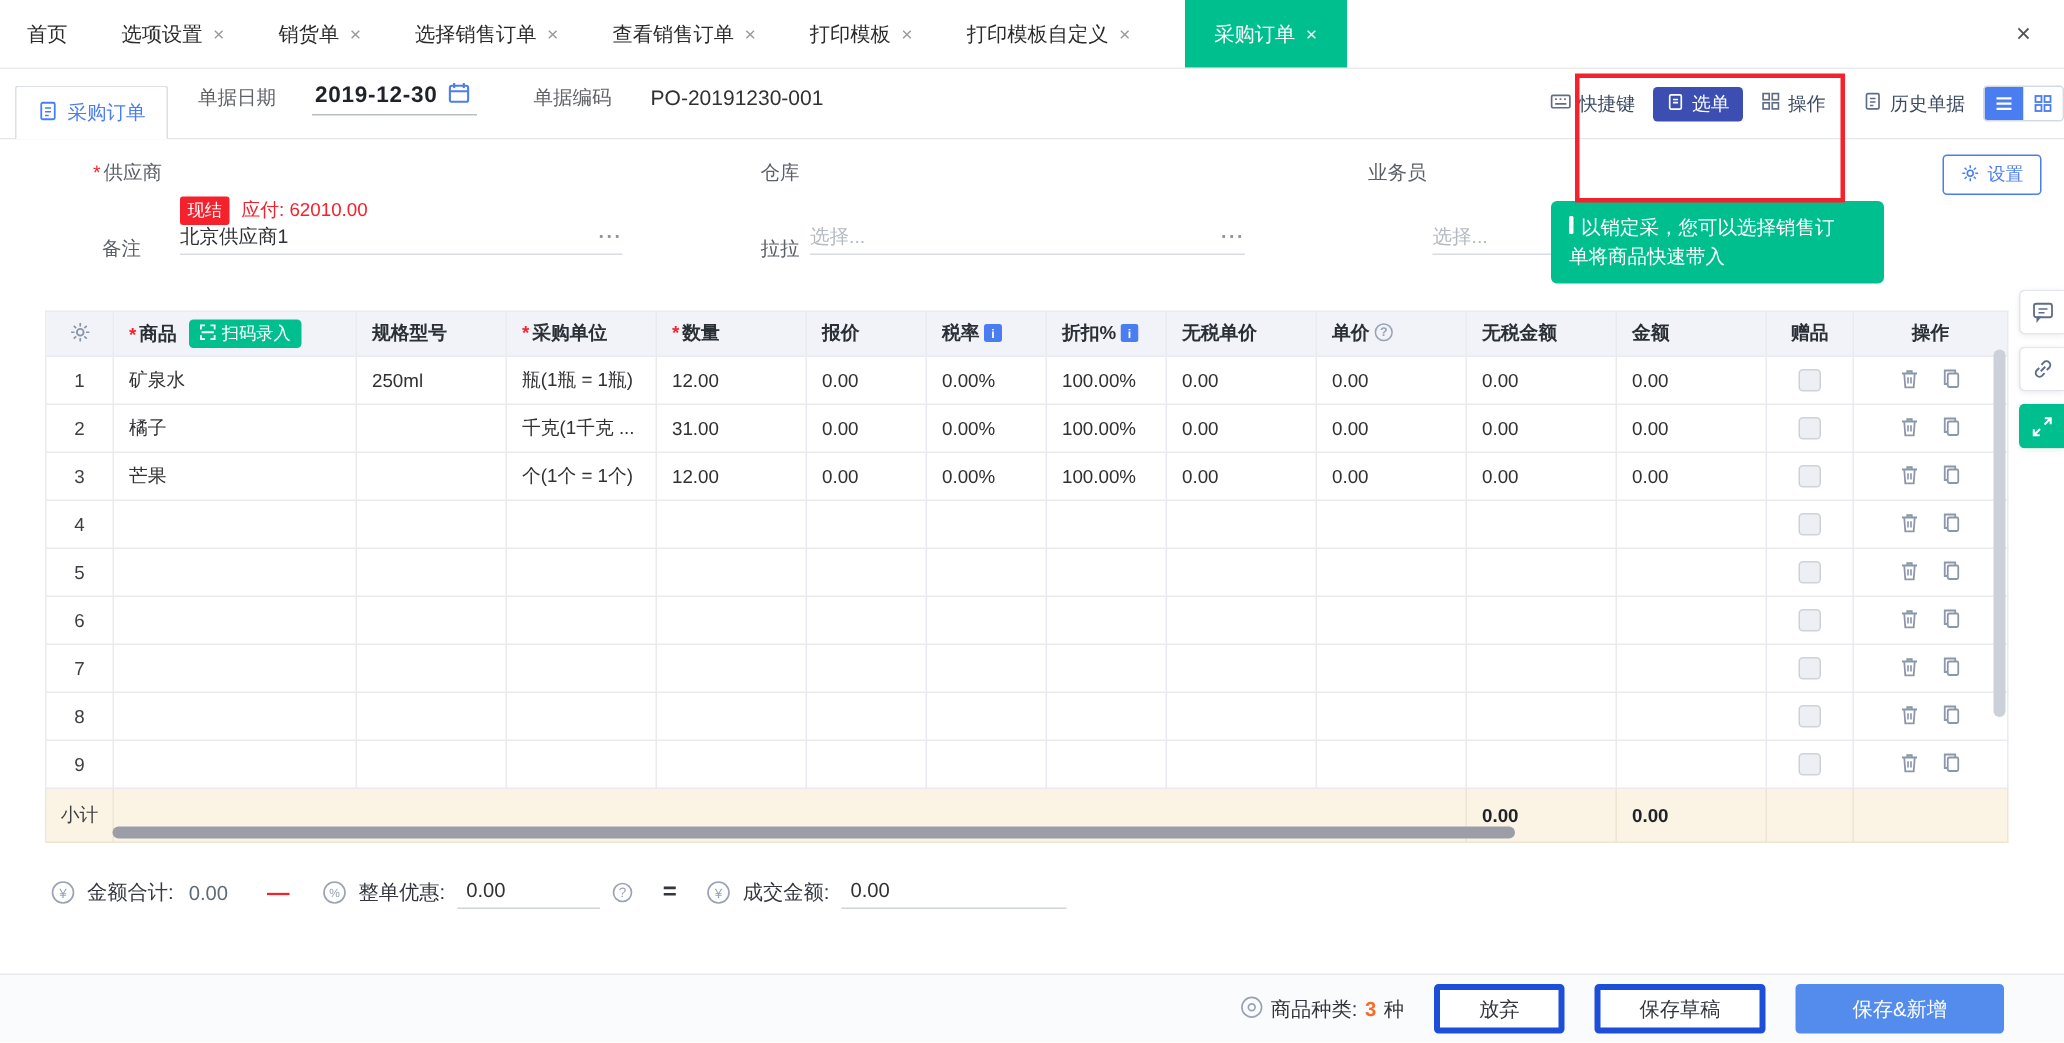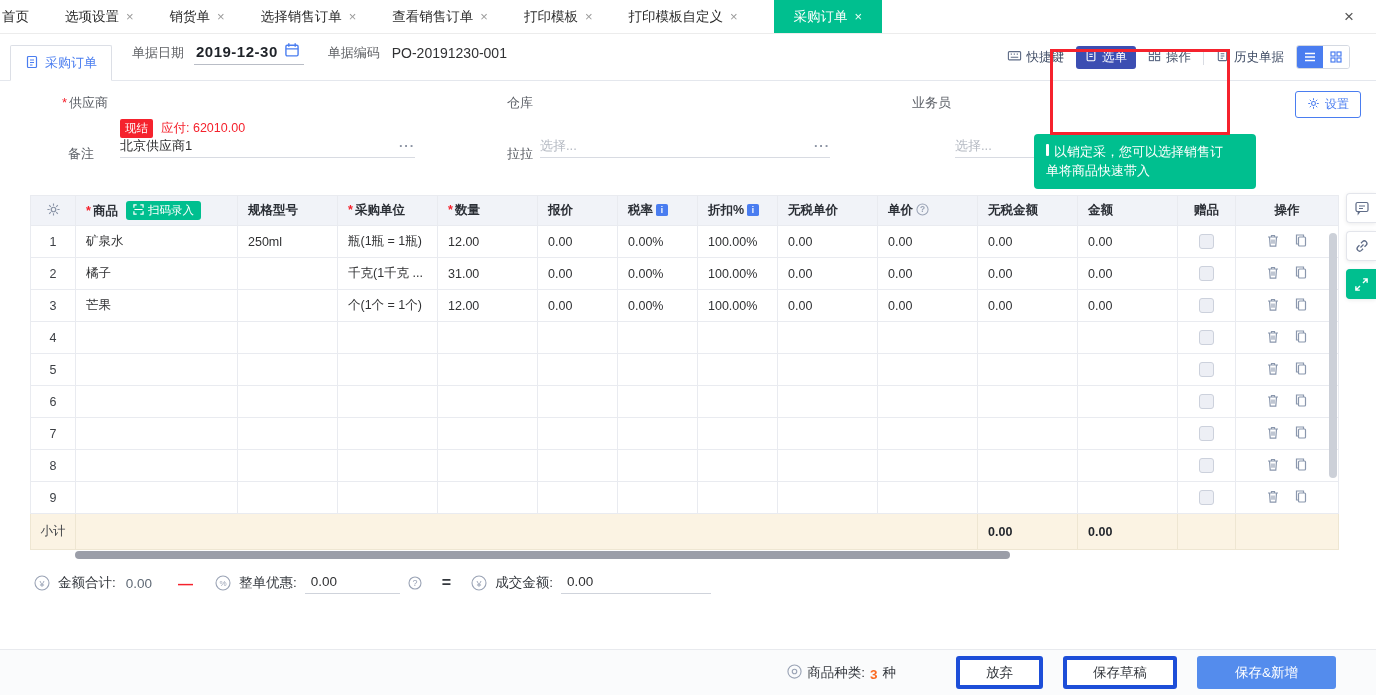--- a/index.html
+++ b/index.html
@@ -1,37 +1,37 @@
 <!DOCTYPE html>
 <html style="--green: #00bf8f; --blue: #4a7df0; --chip-blue: #3c4eb2; --red: #f5222d; --save-blue: #548ced; --orange: #fa6a22;"><head>
 <meta charset="utf-8">
 <style>
   * { box-sizing: border-box; margin: 0; padding: 0; }
   html,body { background:#fff; }
   body { font-family: "Liberation Sans", "DejaVu Sans", sans-serif; }
   .app { position:relative; width:1376px; height:695px; background:#fff; overflow:hidden; font-size:13px; color:#333; }
 
   
-  .tabs-bar { height:34px; display:flex; align-items:center; border-bottom:1px solid #ececec; background:#fff; padding-left:2px; }
+  .tabs-bar { height:46px; display:flex; align-items:center; border-bottom:1px solid #ececec; background:#fff; padding-left:18px; }
   .tabs-host { display:flex; align-items:center; gap:36px; height:100%; }
   .wtab { display:flex; align-items:center; gap:7px; height:100%; cursor:pointer; white-space:nowrap; font-size:13.5px; color:#2b2b2b; }
   .wtab .x { color:#9a9a9a; font-size:13px; line-height:1; }
   .wtab.active { background:var(--green); color:#fff; padding:0 20px; }
   .wtab.active .x { color:#eafff7; }
   .close-all { margin-left:auto; padding:0 22px; font-size:17px; color:#555; cursor:pointer; }
 
   
   .doc-bar { position:relative; height:47px; border-bottom:1px solid #e4e7ed; display:flex; align-items:flex-end; background:#fff; }
   .page-tab { display:flex; align-items:center; gap:6px; margin-left:10px; height:36px; padding:0 14px; border:1px solid #dcdfe6; border-bottom:1px solid #fff; margin-bottom:-1px; color:var(--blue); background:#fff; border-radius:2px 2px 0 0; }
-  .doc-fields { display:flex; align-items:center; height:100%; margin-left:20px; gap:10px; padding-bottom:9px; align-self:flex-start; align-items:center; }
+  .doc-fields { display:flex; align-items:center; height:100%; margin-left:20px; gap:24px; padding-bottom:9px; align-self:flex-start; align-items:center; }
   .doc-label { color:#606266; font-size:13px; }
   .date-box { display:flex; align-items:center; gap:6px; border-bottom:1px solid #b9bdc6; padding:2px 4px 3px 2px; cursor:pointer; }
   .date-val { font-weight:bold; font-size:15px; letter-spacing:.5px; color:#1f2329; }
   .code-val { font-size:14px; color:#303133; margin-left:2px; }
-  .doc-toolbar { margin-left:auto; margin-right:26px; display:flex; align-items:center; gap:12px; align-self:center; }
+  .doc-toolbar { margin-left:auto; display:flex; align-items:center; gap:12px; align-self:center; }
   .tool-btn { display:flex; align-items:center; gap:5px; color:#3d4a63; font-size:12.5px; cursor:pointer; white-space:nowrap; }
   .chip { display:flex; align-items:center; gap:5px; background:var(--chip-blue); color:#fff; border-radius:3px; padding:3px 9px; font-size:12.5px; cursor:pointer; }
   .vdiv { width:1px; height:15px; background:#d9dce3; }
   .toggle-group { display:flex; border:1px solid #d4d9e2; border-radius:3px; overflow:hidden; }
   .toggle { width:26px; height:22px; display:flex; align-items:center; justify-content:center; background:#fff; cursor:pointer; }
   .toggle.active { background:var(--blue); }
 
   
   .red-box { position:absolute; left:1050px; top:49px; width:180px; height:86px; border:3px solid var(--red); z-index:40; pointer-events:none; }
   .dropdown { position:absolute; left:1080px; top:91px; width:134px; background:#fff; border:1px solid #e3e5ea; box-shadow:0 2px 8px rgba(0,0,0,.12); border-radius:3px; z-index:45; }
@@ -75,21 +75,21 @@
   .t-ico { display:flex; align-items:center; }
   .t-label { font-size:13.5px; color:#33373d; }
   .t-val { color:#606a76; margin-left:2px; font-size:13.5px; }
   .minus { color:var(--red); font-weight:bold; margin:0 14px 0 18px; font-size:15px; }
   .equals { color:#33373d; font-weight:bold; margin:0 12px; font-size:16px; }
   .t-input { border-bottom:1px solid #cfd3db; min-width:95px; padding:2px 6px 4px 6px; color:#303133; font-size:13.5px; cursor:text; }
   .t-input.wide { min-width:150px; }
 
   
   .footer { position:absolute; left:0; right:0; bottom:0; height:46px; background:#fafbfc; border-top:1px solid #e8eaee; display:flex; align-items:center; justify-content:flex-end; gap:20px; padding-right:40px; }
-  .types { display:flex; align-items:flex-end; gap:5px; color:#33373d; font-size:13.5px; margin-right:40px; }
+  .types { display:flex; align-items:center; gap:5px; color:#33373d; font-size:13.5px; }
   .types b { color:var(--orange); font-weight:bold; }
   .btn { height:33px; border-radius:3px; border:4px solid #1d4ed8; background:#fff; color:#33373d; font-size:13.5px; padding:0 26px; cursor:pointer; font-family:inherit; }
   .btn.primary { background:var(--save-blue); border-color:var(--save-blue); color:#fff; padding:0 34px; }
 
   
   .floaters { position:absolute; right:0; top:193px; display:flex; flex-direction:column; gap:8px; z-index:40; }
   .fbtn { width:30px; height:30px; background:#fff; border:1px solid #e3e5eb; border-right:none; border-radius:4px 0 0 4px; display:flex; align-items:center; justify-content:center; cursor:pointer; box-shadow:0 1px 4px rgba(0,0,0,.08); }
   .fbtn.green { background:var(--green); border-color:var(--green); }
 </style>
 </head>

